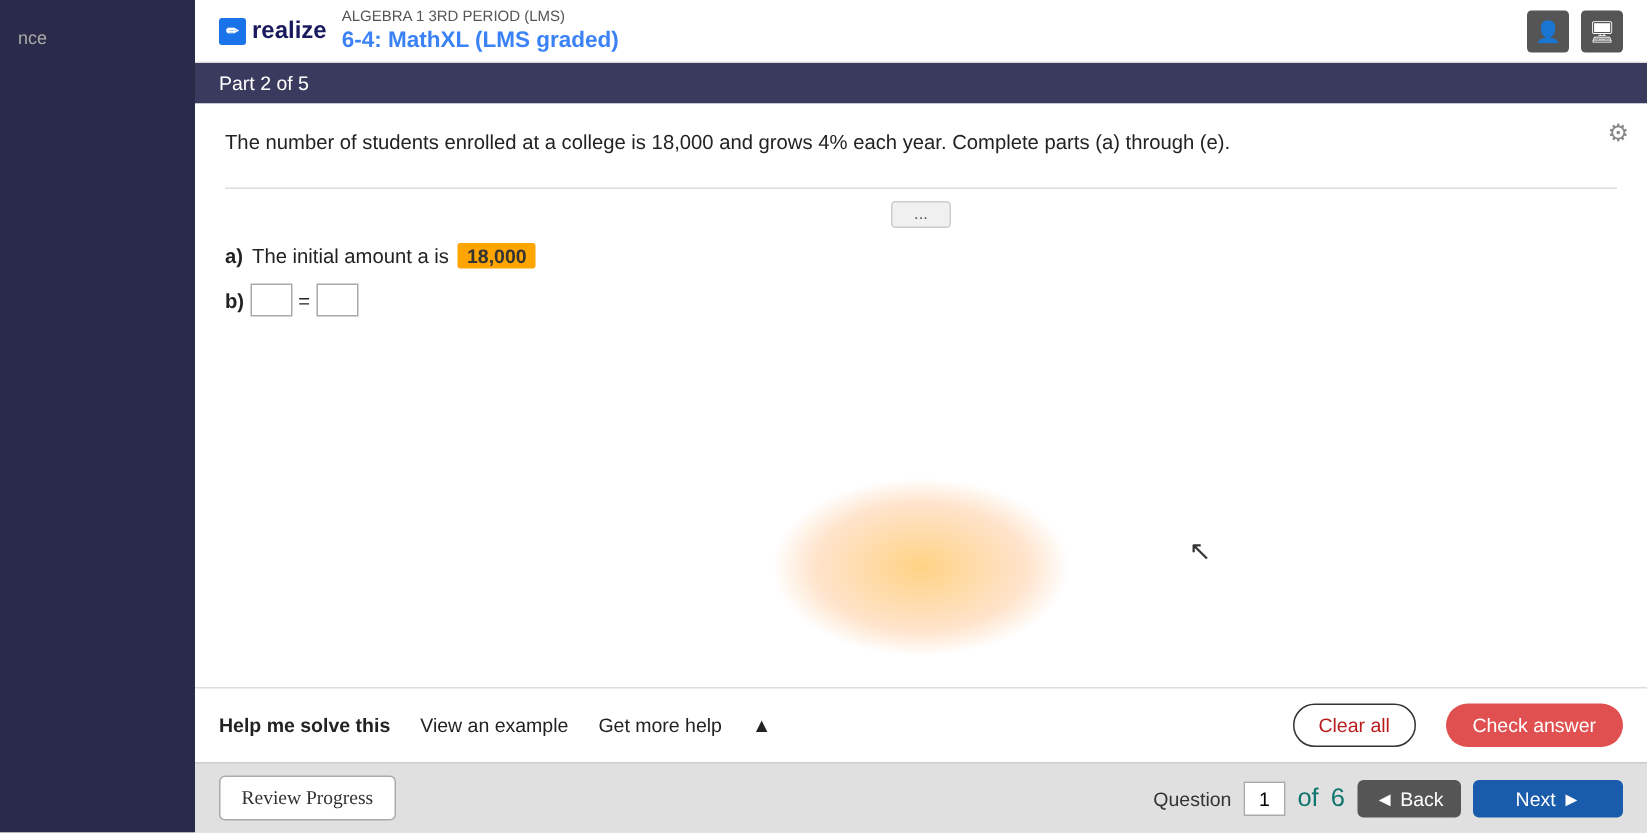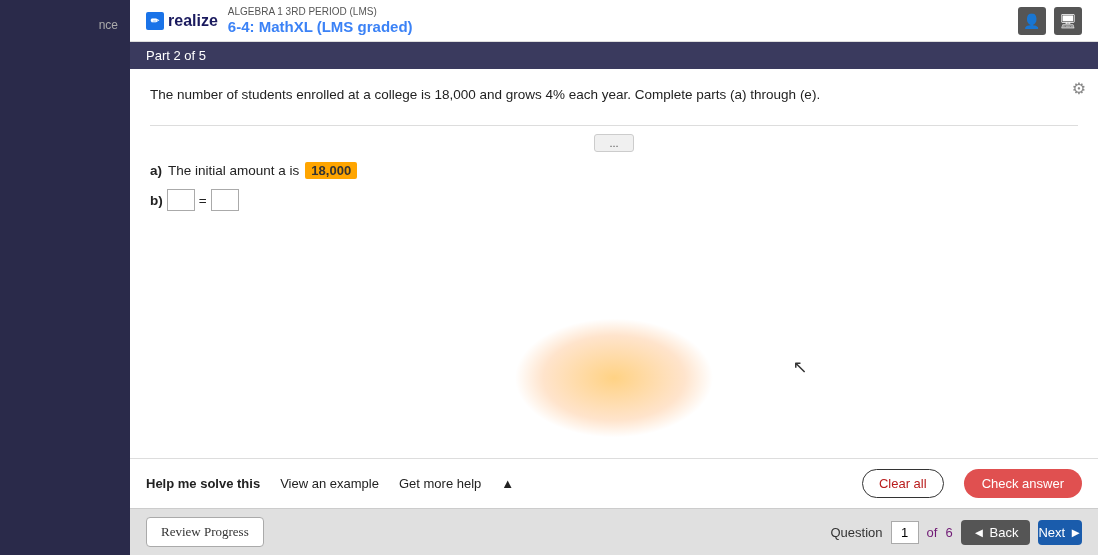--- a/index.html
+++ b/index.html
@@ -14,21 +14,20 @@
 
     
     .sidebar {
       width: 130px;
       background: #2a2a4a;
       height: 555px;
       flex-shrink: 0;
       display: flex;
       flex-direction: column;
       padding: 10px 0;
-      align-items: flex-end;
     }
     .sidebar-item {
       padding: 8px 12px;
       color: #aaa;
       font-size: 12px;
       cursor: pointer;
     }
 
     
     .main {
@@ -312,41 +311,41 @@
     }
     .question-number-box {
       border: 1px solid #aaa;
       background: white;
       padding: 3px 8px;
       font-size: 13px;
       min-width: 28px;
       text-align: center;
     }
     .of-text {
-      font-size: 13px;
-      color: #701a75;
+      font-size: 17px;
+      color: #0f766e;
     }
     .back-btn {
       background: #555;
       color: white;
       border: none;
       border-radius: 4px;
       padding: 5px 12px;
       font-size: 13px;
       cursor: pointer;
       display: flex;
       align-items: center;
       gap: 4px;
     }
     .next-btn {
       background: #1a5cac;
       color: white;
       border: none;
       border-radius: 4px;
-      padding: 5px 0;
+      padding: 5px 28px;
       font-size: 13px;
       cursor: pointer;
       display: flex;
       align-items: center;
       gap: 4px;
       text-align: center;
     }
   </style>
 </head>
 <body>

